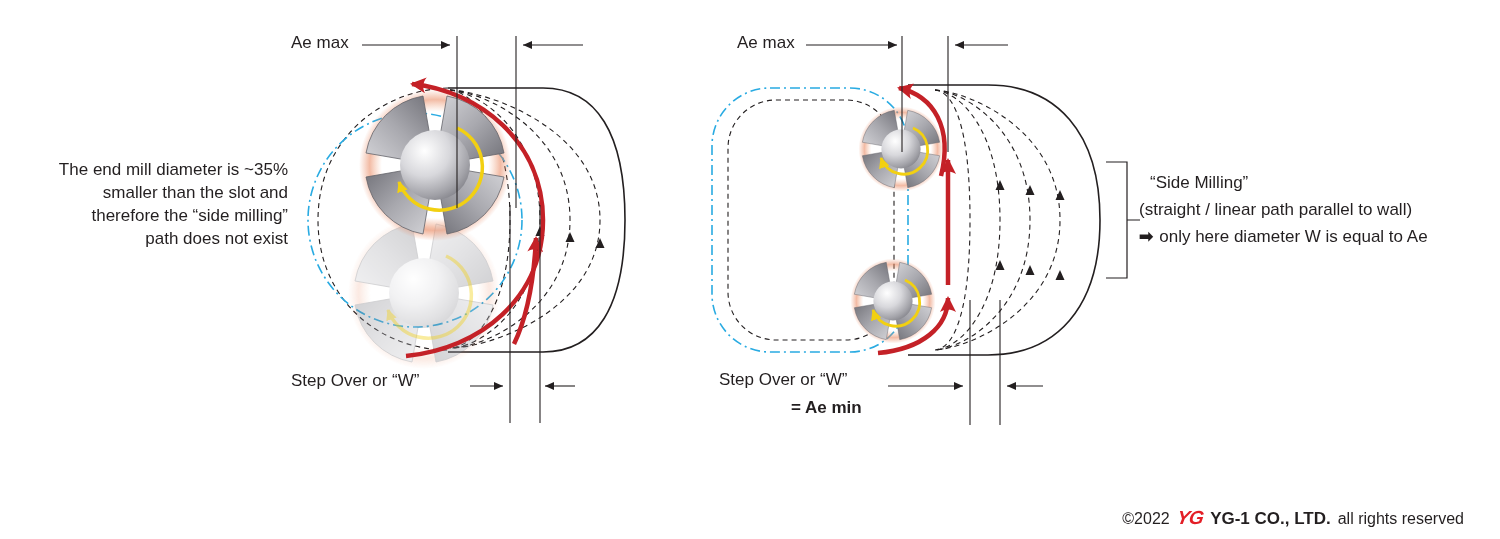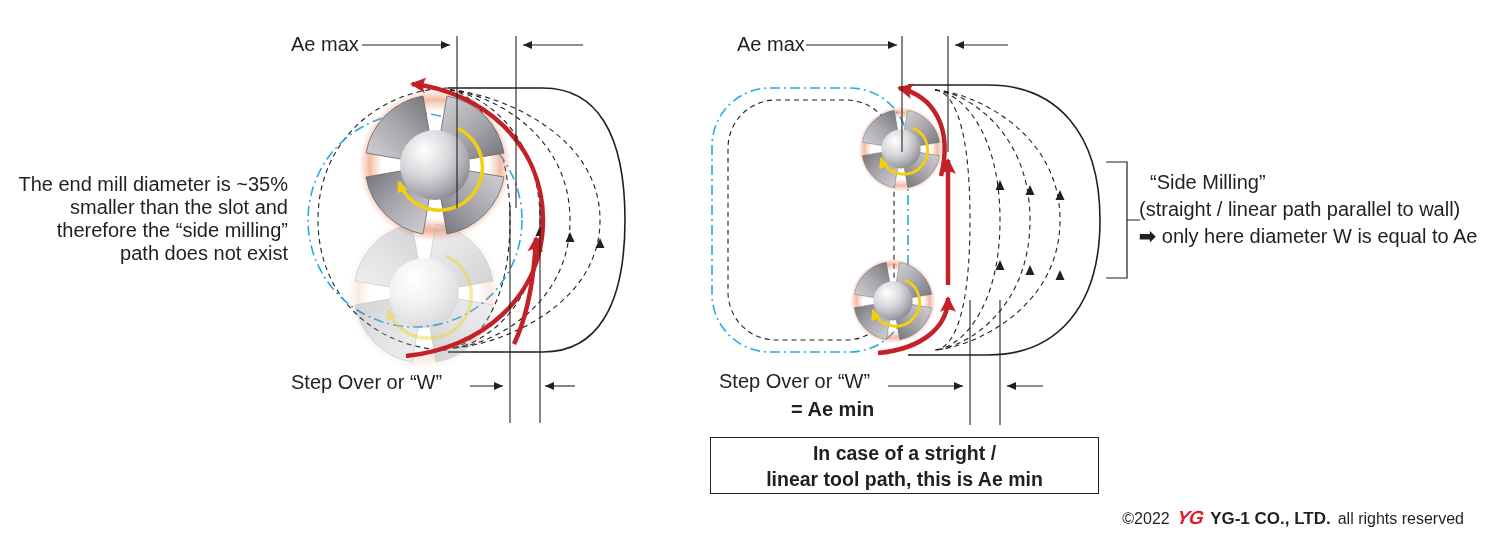--- a/index.html
+++ b/index.html
@@ -1,29 +1,29 @@
 <!DOCTYPE html>
 <html><head>
 <meta charset="utf-8">
 <style>
   html,body{margin:0;padding:0;background:#fff;}
   .canvas{
     position:relative;width:1500px;height:539px;background:#ffffff;
     font-family:"Liberation Sans",sans-serif;color:#231f20;overflow:hidden;
   }
   .art{position:absolute;left:0;top:0;width:1500px;height:539px;}
-  .txt{position:absolute;font-size:20px;}
+  .txt{position:absolute;font-size:17px;}
   .left-note{left:0;top:158;width:288;text-align:right;line-height:23px;white-space:pre-line;}
   .ae-max-left{left:291;top:33;}
   .ae-max-left{left:291px;top:33px;}
   .step-over-left{left:291px;top:371px;}
   .ae-max-right{left:737px;top:33px;}
   .step-over-right{left:719px;top:370px;}
   .ae-min-right{left:791px;top:398px;font-weight:bold;}
-  .left-note{left:0px;top:173px;width:288px;}
+  .left-note{left:0px;top:158px;width:288px;}
   .side-milling{left:1139px;top:169px;width:365px;line-height:27px;}
   .side-milling .l1{display:block;margin-left:11px;}
   .side-milling .l2{display:block;}
   .side-milling .l3{display:block;}
   .arrow-glyph{font-weight:bold;margin-right:6px;}
   .callout{
     left:710px;top:437px;width:389px;height:57px;border:1.6px solid #231f20;
     box-sizing:border-box;display:flex;align-items:center;justify-content:center;
     text-align:center;font-weight:bold;font-size:19.5px;line-height:26px;white-space:pre-line;
   }
@@ -199,22 +199,20 @@
   <div class="txt step-over-right">Step Over or “W”</div>
 
   <div class="txt ae-min-right">= Ae min</div>
 
   <div class="txt side-milling">
     <span class="l1">“Side Milling”</span>
     <span class="l2">(straight / linear path parallel to wall)</span>
     <span class="l3"><span class="arrow-glyph">➡</span><span>only here diameter W is equal to Ae</span></span>
   </div>
 
-  <div class="txt callout">In case of a stright /
-linear tool path, this is Ae min</div>
 
   <div class="footer">
     <span>©2022</span>
     <span class="logo">YG</span>
     <span class="company">YG-1 CO., LTD.</span>
     <span>all rights reserved</span>
   </div>
 
 </div>
 

